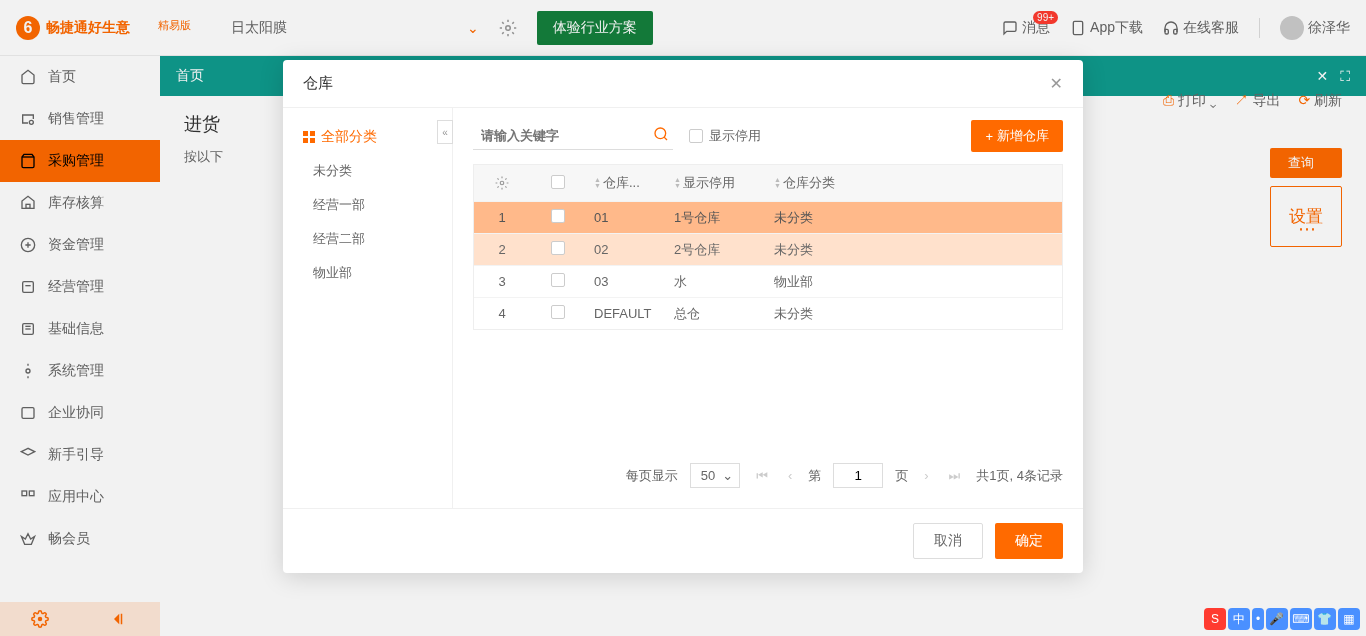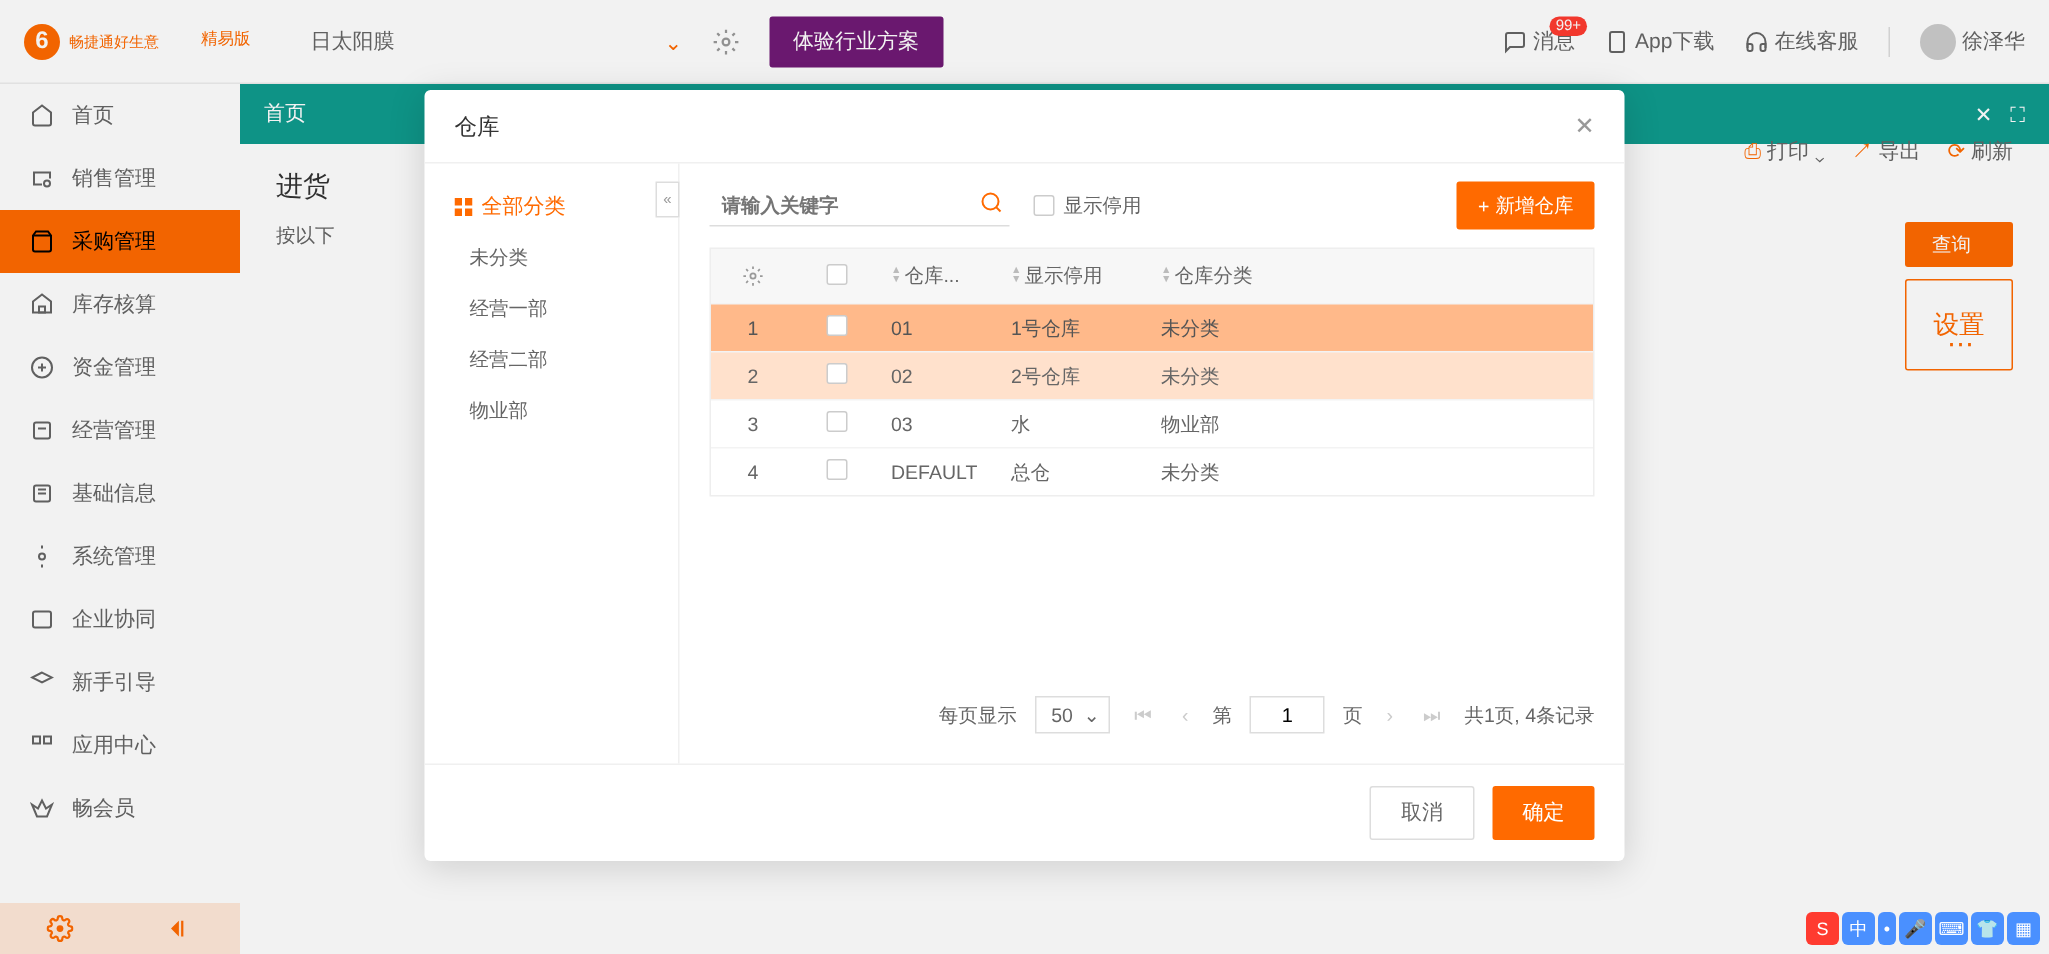--- a/index.html
+++ b/index.html
@@ -2,26 +2,26 @@
 <html><head>
   <meta charset="utf-8">
   <style>
     * { margin: 0; padding: 0; box-sizing: border-box; font-family: "Microsoft YaHei", sans-serif; }
     body { width: 1366px; height: 636px; overflow: hidden; background: #f5f5f5; position: relative; }
     
     
     .top-header { height: 56px; background: #fff; display: flex; align-items: center; padding: 0 16px; border-bottom: 1px solid #eee; }
     .logo { display: flex; align-items: center; }
     .logo-icon { width: 24px; height: 24px; background: #ff6a00; border-radius: 50%; display: flex; align-items: center; justify-content: center; color: #fff; font-weight: bold; margin-right: 6px; }
-    .logo-text { color: #ff6a00; font-size: 10px; font-weight: normal; }
+    .logo-text { color: #ff6a00; font-size: 14px; font-weight: bold; }
     .logo-sub { color: #ff6a00; font-size: 11px; margin-left: 28px; margin-top: -4px; }
     .company-select { margin-left: 40px; display: flex; align-items: center; color: #666; font-size: 14px; }
     .chevron-down { margin-left: 180px; color: #ff6a00; }
     .gear-top { margin-left: 20px; color: #999; }
-    .experience-btn { margin-left: 20px; background: #701a75; color: #fff; padding: 8px 16px; border-radius: 2px; font-size: 14px; }
+    .experience-btn { margin-left: 20px; background: #15803d; color: #fff; padding: 8px 16px; border-radius: 2px; font-size: 14px; }
     .header-right { margin-left: auto; display: flex; align-items: center; gap: 20px; color: #666; font-size: 14px; }
     .header-item { display: flex; align-items: center; gap: 4px; position: relative; }
     .badge99 { position: absolute; top: -8px; right: -8px; background: #ff3b30; color: #fff; font-size: 10px; padding: 1px 4px; border-radius: 8px; }
     .avatar { width: 24px; height: 24px; background: #ccc; border-radius: 50%; }
     
     
     .main-area { display: flex; height: calc(100% - 56px); }
     
     
     .sidebar { width: 160px; background: #fff; display: flex; flex-direction: column; }

